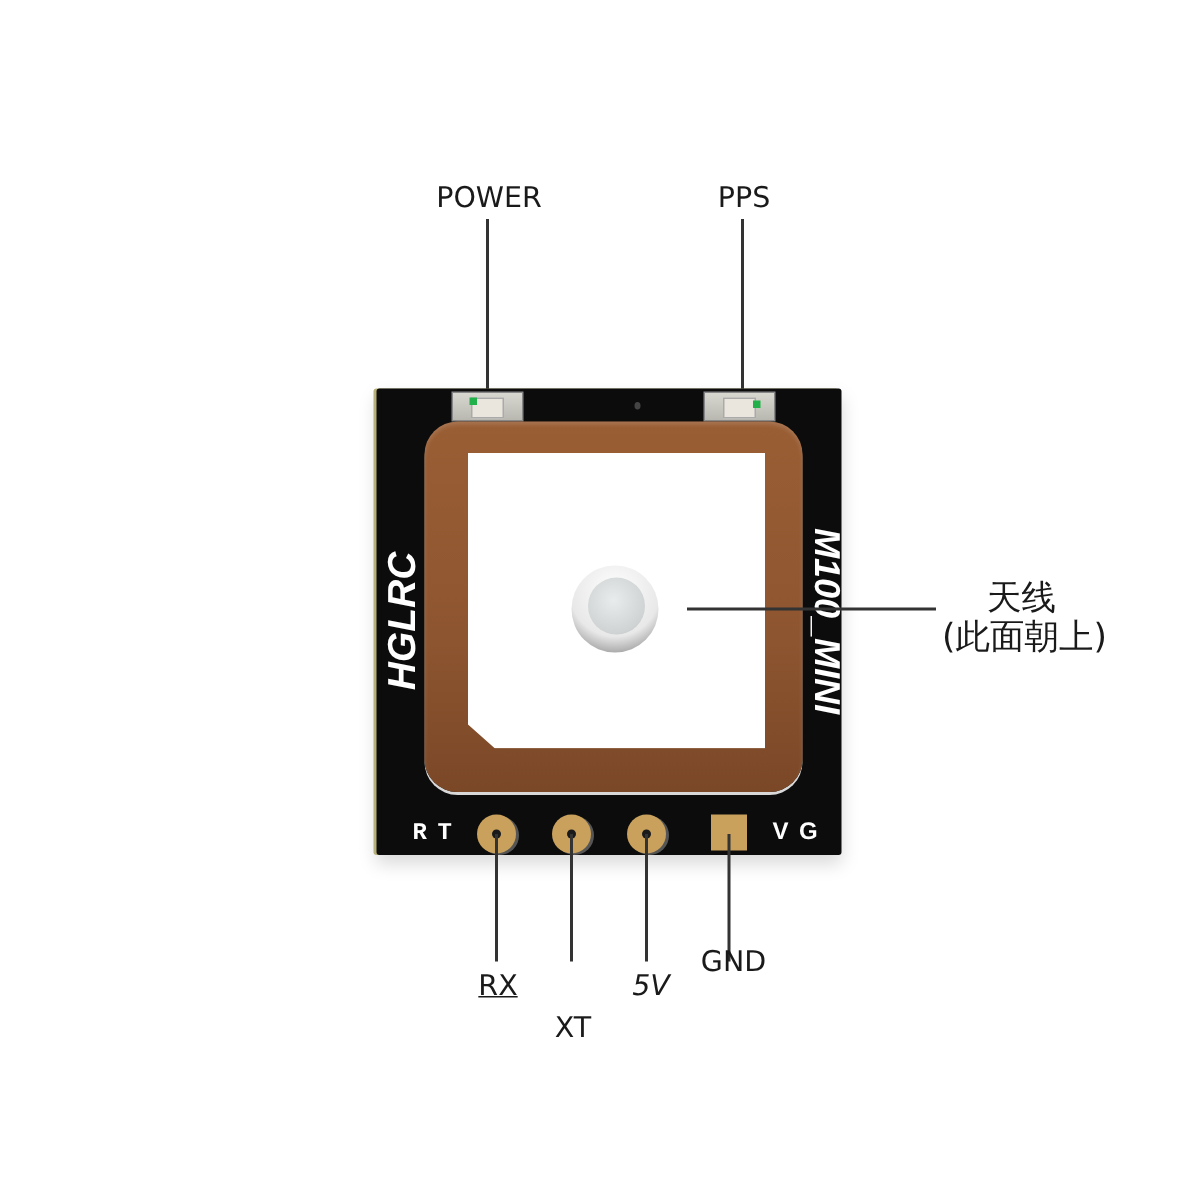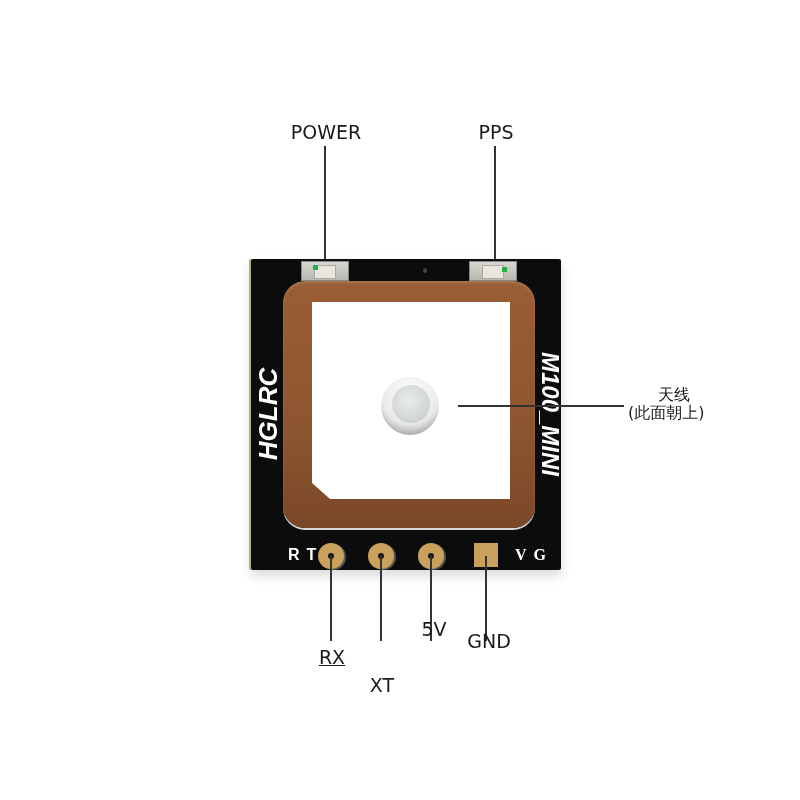--- a/index.html
+++ b/index.html
@@ -65,21 +65,21 @@
     position: absolute; color: #fff; font-weight: bold; font-size: 16px;
     letter-spacing: 7px; top: 546px;
     font-family: "Liberation Sans", "DejaVu Sans", sans-serif;
   }
   .pad {
     position: absolute; width: 26px; height: 26px; border-radius: 50%;
     background: #c9a15c; top: 543px; box-shadow: 2px 1px 0 #555;
   }
   .pad .center { position: absolute; left: 10px; top: 10px; width: 6px; height: 6px; border-radius: 50%; background: #1a1a1a; }
   .pad-square { position: absolute; left: 474px; top: 543px; width: 24px; height: 24px; background: #c9a15c; }
-  .cn-label { position: absolute; color: #1a1a1a; font-size: 16px; line-height: 1.15; text-align: center; white-space: nowrap; }
+  .cn-label { position: absolute; color: #1a1a1a; font-size: 23px; line-height: 1.15; text-align: center; white-space: nowrap; }
 </style>
 </head>
 <body>
 
 <div class="label" style="left:326px; top:123px;text-align:right;">POWER</div>
 <div class="label" style="left:496px; top:123px;">PPS</div>
 <div class="vline" style="left:324px; top:146px; height:122px;"></div>
 <div class="vline" style="left:494px; top:146px; height:122px;"></div>
 
 <div class="abs board"></div>
@@ -101,35 +101,35 @@
 
 <div class="silk silk-left">HGLRC</div>
 <div class="silk silk-right">M100_MINI</div>
 
 <div class="hline" style="left:458px; top:405px; width:166px;"></div>
 <div class="cn-label" style="left:628px; top:386px;">
   <div style="padding-left:30px; text-align:left;">天线</div>
   <div>(此面朝上)</div>
 </div>
 
-<div class="pin-text" style="left:288px;">RT</div>
-<div class="pin-text" style="left:515px;font-family:Liberation Serif, serif;">VG</div>
+<div class="pin-text" style="left:275px;font-family:Liberation Mono, monospace;">RT</div>
+<div class="pin-text" style="left:515px;">VG</div>
 
 <div class="pad" style="left:318px;">
     <div class="center"></div>
   </div>
 <div class="pad" style="left:368px;">
     <div class="center"></div>
   </div>
 <div class="pad" style="left:418px;">
     <div class="center"></div>
   </div>
 <div class="pad-square"></div>
 
 <div class="vline" style="left:330px; top:556px; height:85px;"></div>
 <div class="vline" style="left:380px; top:556px; height:85px;"></div>
 <div class="vline" style="left:430px; top:556px; height:85px;"></div>
 <div class="vline" style="left:485px; top:556px; height:85px;"></div>
 
 <div class="label" style="left:332px; top:648px;text-decoration:underline;">RX</div>
 <div class="label" style="left:382px; top:676px;">XT</div>
-<div class="label" style="left:434px; top:620px;">5V</div>
+<div class="label" style="left:434px; top:648px;font-style:italic;">5V</div>
 <div class="label" style="left:489px; top:632px;">GND</div>
 
 </body></html>

